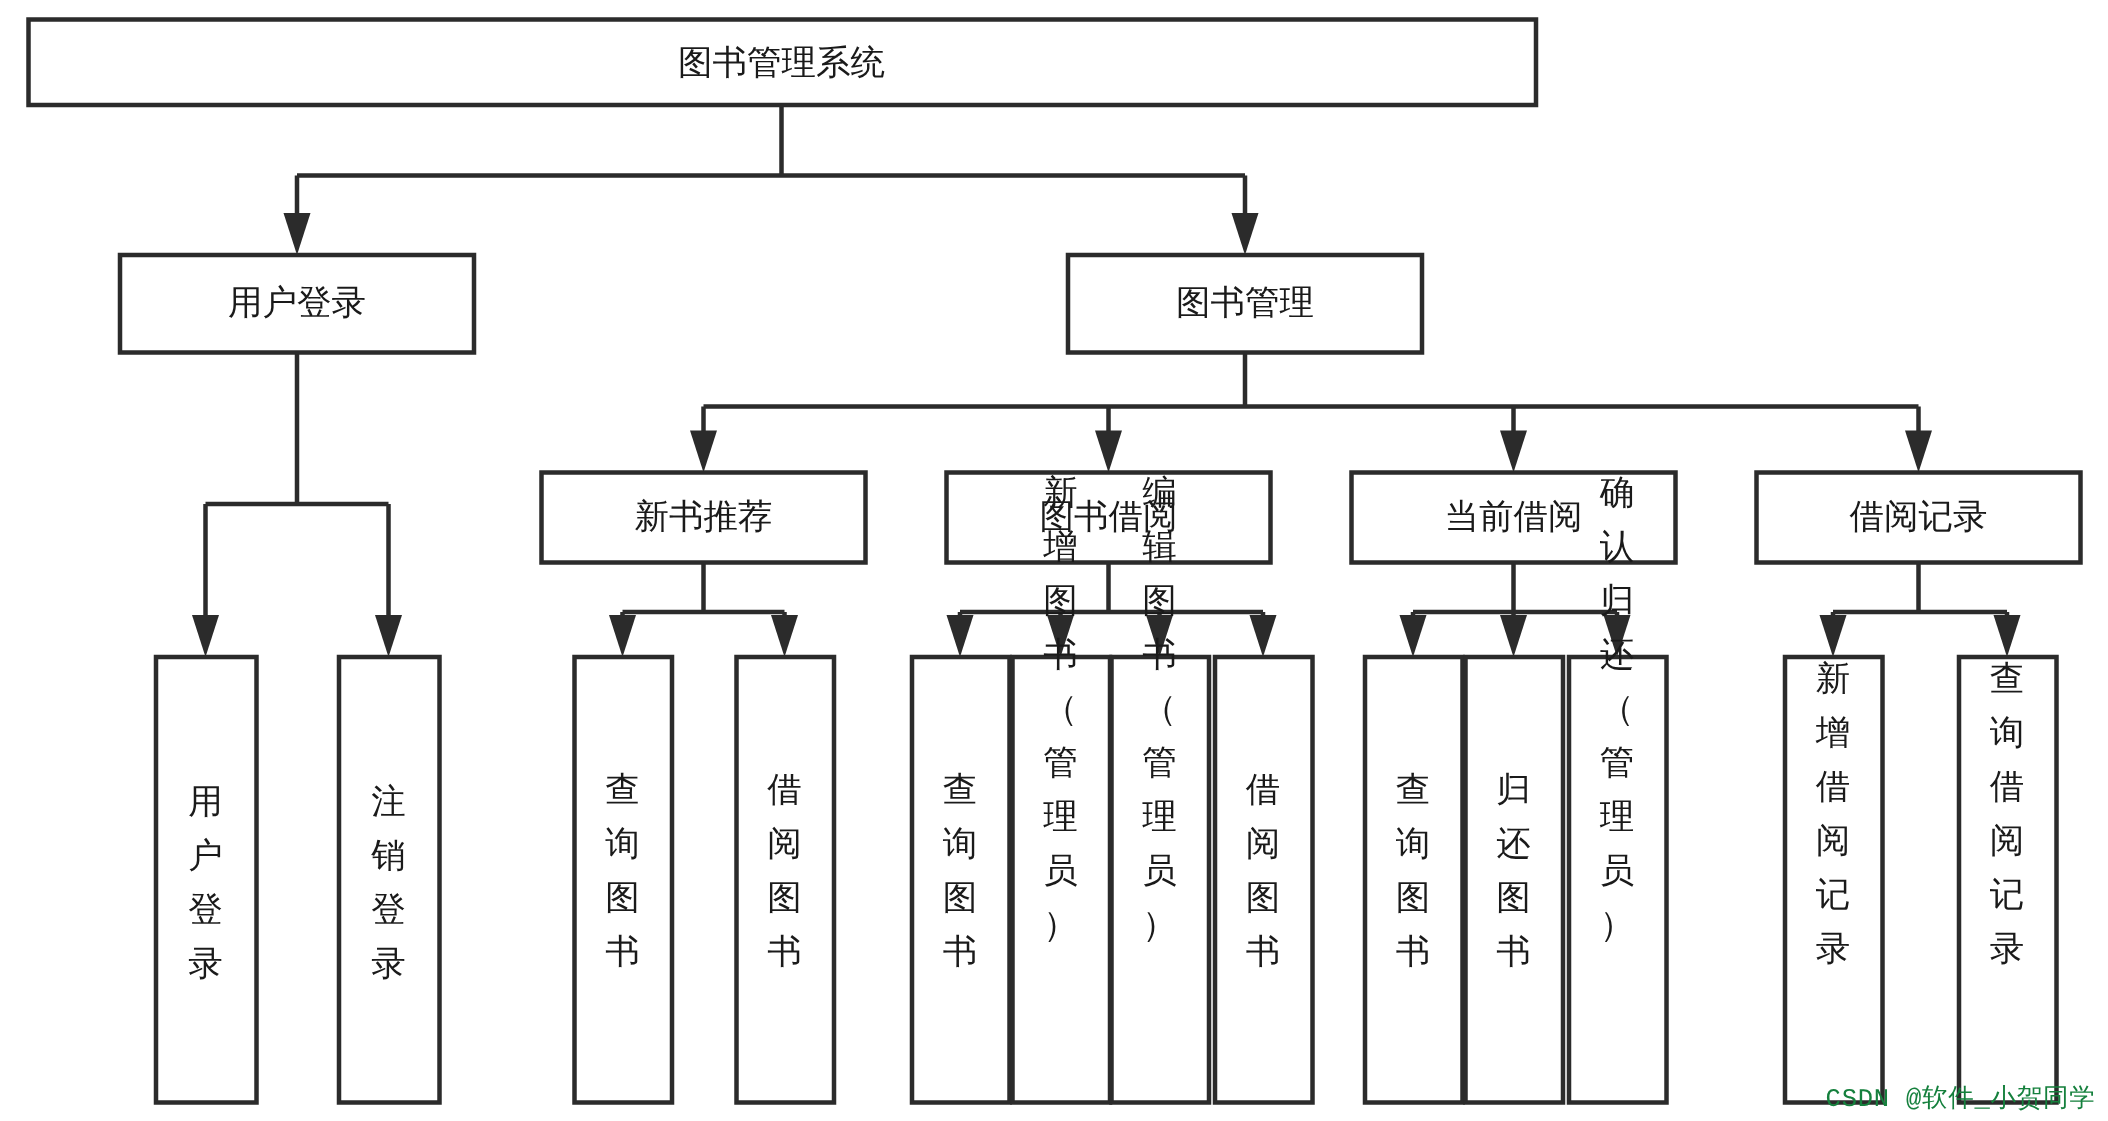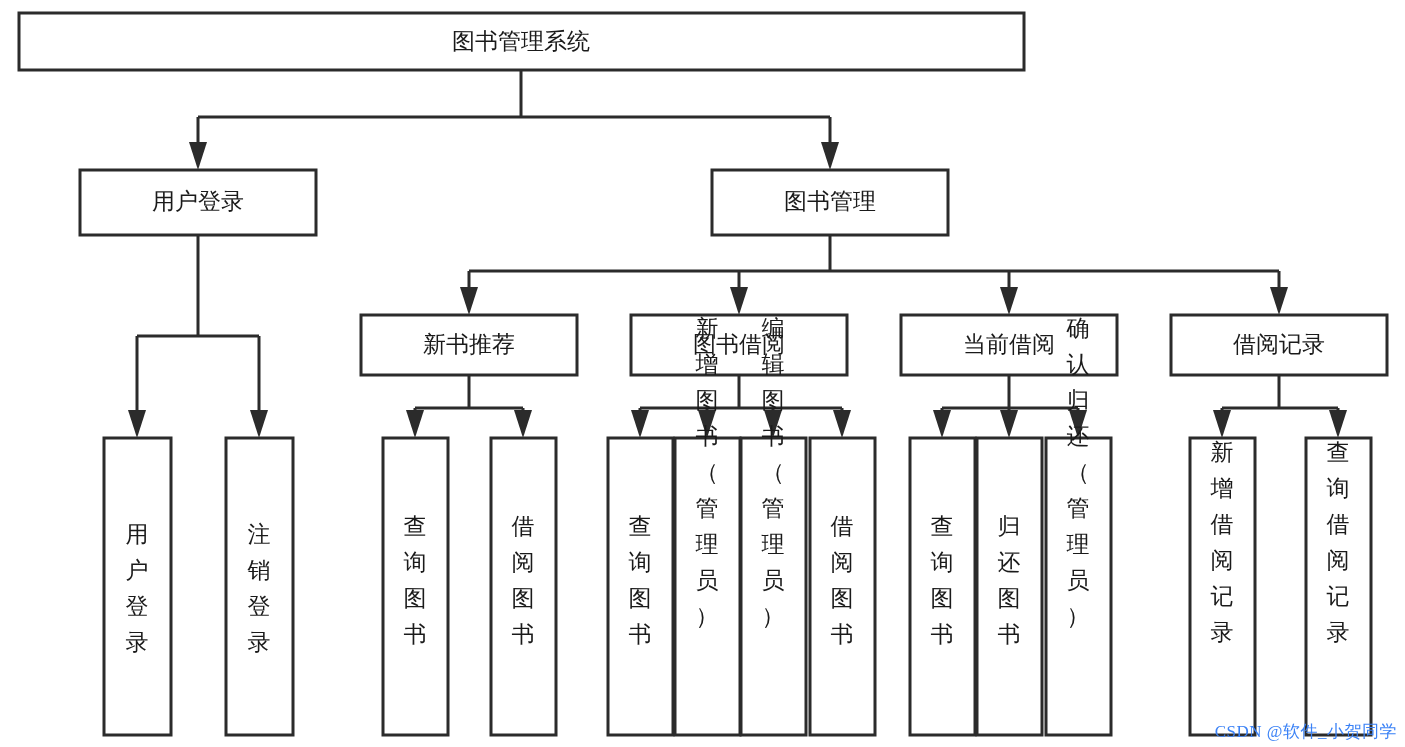--- a/index.html
+++ b/index.html
@@ -51,23 +51,23 @@
     stroke-linecap: butt;
   }
   .arrow-head {
     fill: #2b2b2b;
     stroke: none;
   }
   .watermark {
     position: absolute;
     right: 8px;
     bottom: 4px;
-    color: #3b82f6;
+    color: #15803d;
     font-size: 17px;
-    font-family: Liberation Serif, serif;
+    font-family: Liberation Mono, monospace;
     white-space: nowrap;
     letter-spacing: 0.5px;
     pointer-events: none;
   }
 </style>
 </head>
 <body>
 
 <div id="chart-root">
 <svg class="diagram" viewBox="0 0 1405 747" xmlns="http://www.w3.org/2000/svg">

